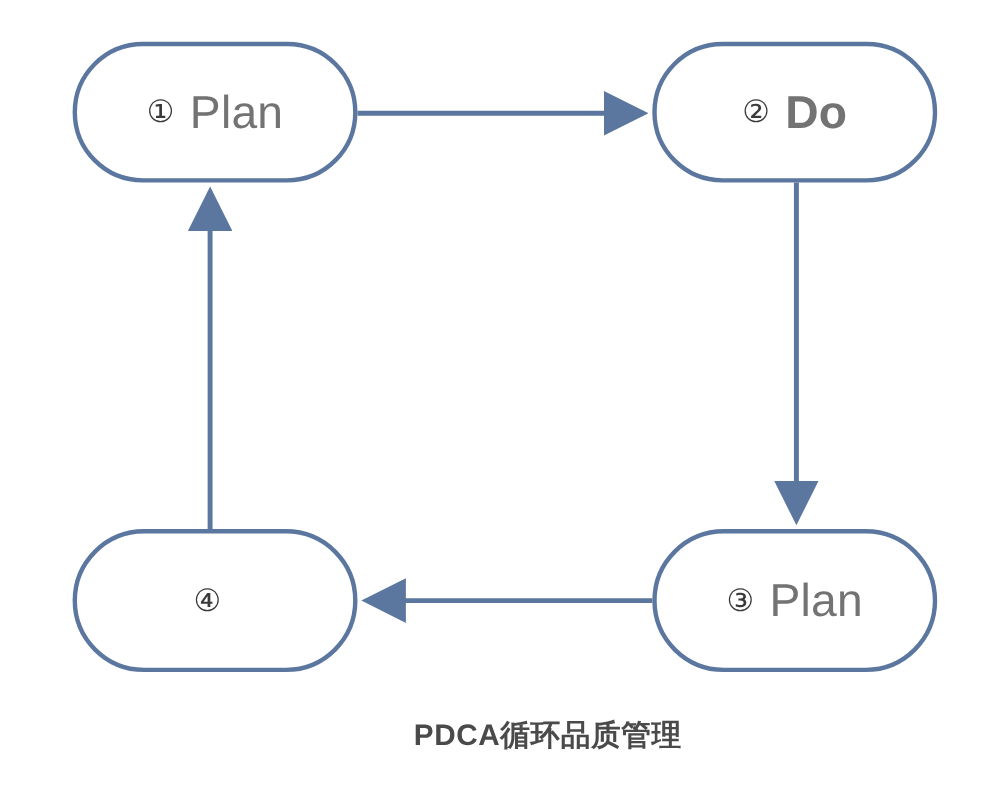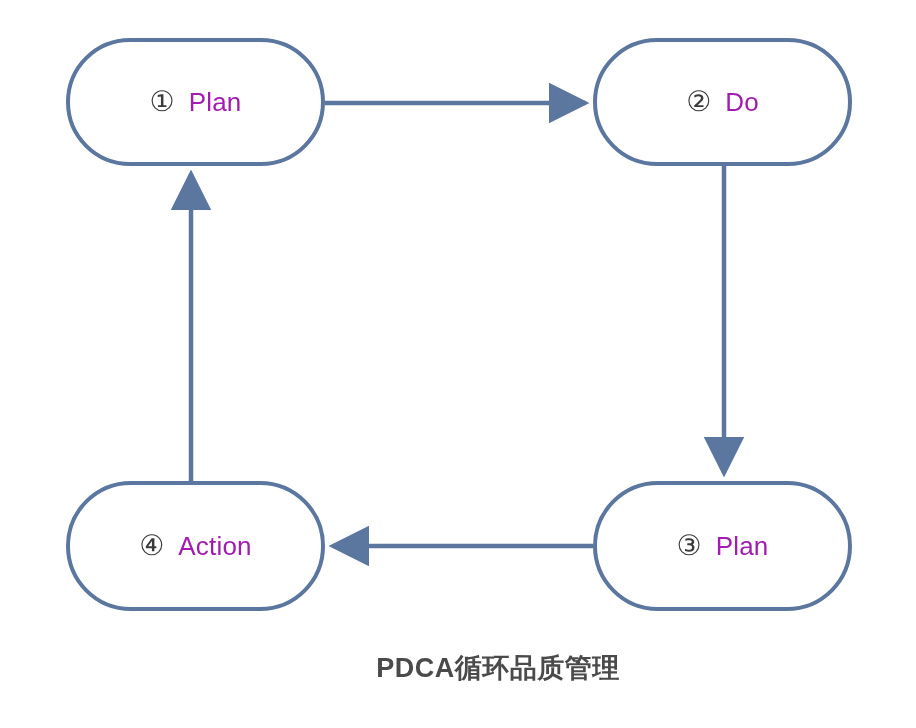--- a/index.html
+++ b/index.html
@@ -45,33 +45,33 @@
   .node-marker {
     font-family: "DejaVu Sans", sans-serif;
     font-size: 28px;
     color: #3a3a3a;
     line-height: 1;
     margin-right: 14px;
   }
 
   .node-label {
     font-family: "Liberation Sans", "DejaVu Sans", sans-serif;
-    font-size: 26px;
-    color: #a21caf;
+    font-size: 42px;
+    color: #737373;
     line-height: 1;
     letter-spacing: 0.2px;
   }
 
   
   #node-plan   { left: 66px;  top: 38px;  width: 259px; height: 128px; }
   #node-do     { left: 593px; top: 38px;  width: 259px; height: 128px; }
   #node-action { left: 66px;  top: 481px; width: 259px; height: 130px; }
   #node-check  { left: 593px; top: 481px; width: 259px; height: 130px; }
 
-  #node-do .node-label { font-weight: normal; }
+  #node-do .node-label { font-weight: bold; }
 
   .connector-layer {
     position: absolute;
     left: 0;
     top: 0;
     width: 916px;
     height: 728px;
     z-index: 1;
   }
 
@@ -136,19 +136,18 @@
   <div class="node" id="node-check">
     <div class="node-content">
       <span class="node-marker">③</span>
       <span class="node-label">Plan</span>
     </div>
   </div>
 
   <div class="node" id="node-action">
     <div class="node-content">
       <span class="node-marker">④</span>
-      <span class="node-label">Action</span>
     </div>
   </div>
 
   <div id="caption">PDCA循环品质管理</div>
 
 </div>
 
 </body></html>

